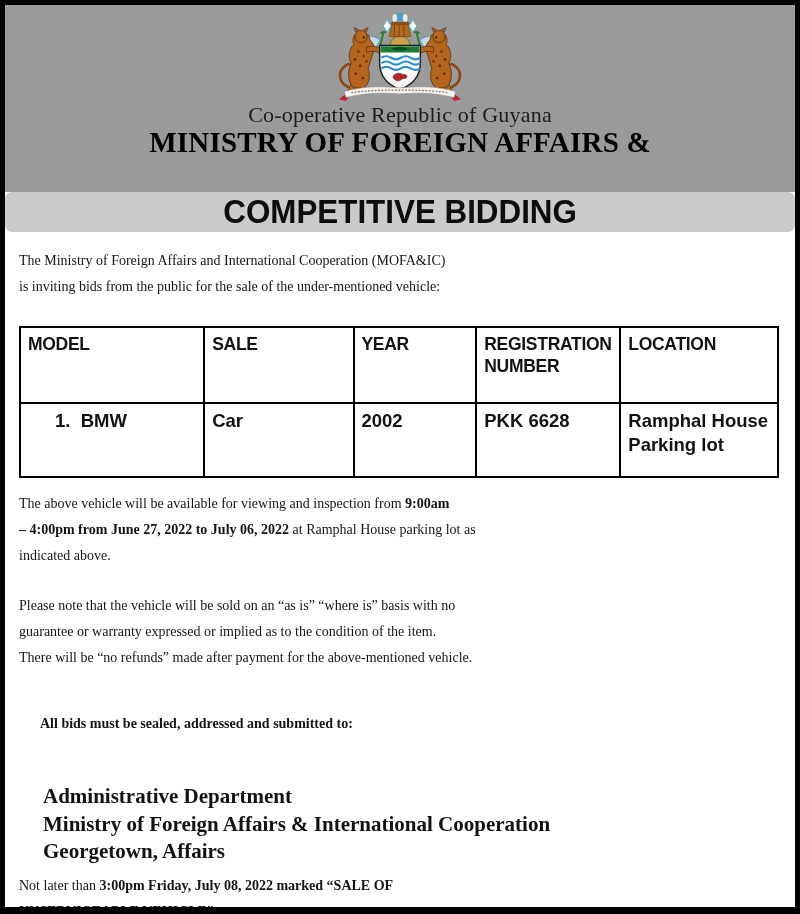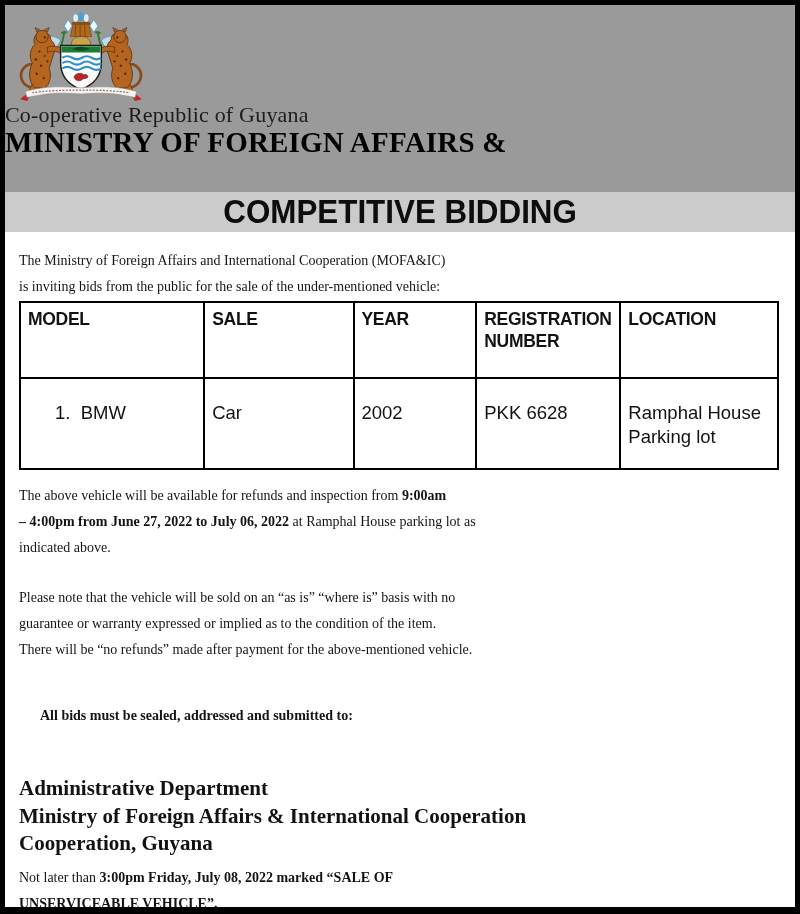--- a/index.html
+++ b/index.html
@@ -11,66 +11,66 @@
   html,body{margin:0;padding:0;background:#ffffff;}
   .doc{
     width:800px;height:914px;box-sizing:border-box;overflow:hidden;
     background:#ffffff;color:var(--ink);
     border:5px solid var(--border);border-bottom-width:7px;
     font-family:"Liberation Serif", serif;
   }
   
   .masthead{
     height:187px;background:var(--masthead-bg);
-    display:flex;flex-direction:column;
+    display:flex;flex-direction:column;align-items:center;
   }
   .emblem{margin-top:5px;flex:0 0 auto;}
   .country-line{
     font-size:22px;line-height:25px;color:#1c1c1c;letter-spacing:.2px;
   }
   .ministry-line{
     font-weight:bold;font-size:29px;line-height:30px;color:#000000;letter-spacing:.2px;
   }
   
   .banner{
     height:40px;background:var(--banner-bg);
-    display:flex;align-items:center;justify-content:center;
+    display:flex;align-items:center;justify-content:center;border-radius:7px;
   }
   .banner span{
     font-family:"Liberation Sans", sans-serif;font-weight:bold;font-size:33px;
     transform:scaleX(.95);letter-spacing:0;color:#0d0d0d;
   }
   
   .content{padding:0 14px;}
   .para{
     margin:0;font-size:14px;line-height:26px;white-space:pre-wrap;color:#141414;
   }
   .para b{font-weight:bold;}
   .p-intro{margin-top:16px;}
   .p-viewing{margin-top:13px;}
   .p-asis{margin-top:24px;}
   .p-heading{margin-top:14px;font-weight:bold;}
   .p-heading .u{}
   .address{margin-top:20px;}
-  .address div{font-weight:bold;font-size:21px;line-height:27.5px;}
+  .address div{font-weight:bold;font-size:21px;line-height:27.5px;margin-left:24px;}
   .p-deadline{margin-top:7px;}
   
   table.vehicle{
-    margin-top:1px;width:760px;border-collapse:collapse;table-layout:fixed;
+    margin-top:26px;width:760px;border-collapse:collapse;table-layout:fixed;
     font-family:"Liberation Sans", sans-serif;
   }
   table.vehicle th, table.vehicle td{
     border:2px solid #000;vertical-align:top;text-align:left;
   }
   table.vehicle th{
     font-size:17.5px;line-height:22px;letter-spacing:-.3px;
     padding:5px 6px 25px 7px;font-weight:bold;
   }
   table.vehicle td{
-    font-size:18.5px;line-height:24px;padding:22px 6px 19px 7px;font-weight:normal;
+    font-size:18.5px;line-height:24px;padding:5px 6px 19px 7px;font-weight:bold;
   }
   table.vehicle td.model-cell{padding-left:34px;}
 </style>
 </head>
 <body>
 
 <div class="doc">
 
   <header class="masthead">
     <svg class="emblem" width="152" height="92" viewBox="0 0 170 104" aria-hidden="true">
@@ -159,35 +159,35 @@
         <tr>
           <td class="model-cell">1.&nbsp;&nbsp;BMW</td>
           <td>Car</td>
           <td>2002</td>
           <td>PKK 6628</td>
           <td>Ramphal House Parking lot</td>
         </tr>
       </tbody>
     </table>
 
-    <p class="para p-viewing"><span>The above vehicle will be available for refunds and inspection from </span><b>9:00am
+    <p class="para p-viewing"><span>The above vehicle will be available for viewing and inspection from </span><b>9:00am
 – 4:00pm from June 27, 2022 to July 06, 2022</b><span> at Ramphal House parking lot as
 indicated above.</span></p>
 
     <p class="para p-asis"><span>Please note that the vehicle will be sold on an “as is” “where is” basis with no
 guarantee or warranty expressed or implied as to the condition of the item.
 There will be “no refunds” made after payment for the above-mentioned vehicle.</span></p>
 
     <p class="para p-heading">
       <span class="u">All bids must be sealed, addressed and submitted to:</span>
     </p>
 
     <div class="address">
       <div>Administrative Department</div>
       <div>Ministry of Foreign Affairs &amp; International Cooperation</div>
-      <div>Cooperation, Guyana</div>
+      <div>Georgetown, Affairs</div>
     </div>
 
     <p class="para p-deadline"><span>Not later than </span><b>3:00pm Friday, July 08, 2022 marked “SALE OF
 UNSERVICEABLE VEHICLE”.</b></p>
 
   </main>
 </div>
 
 </body></html>

